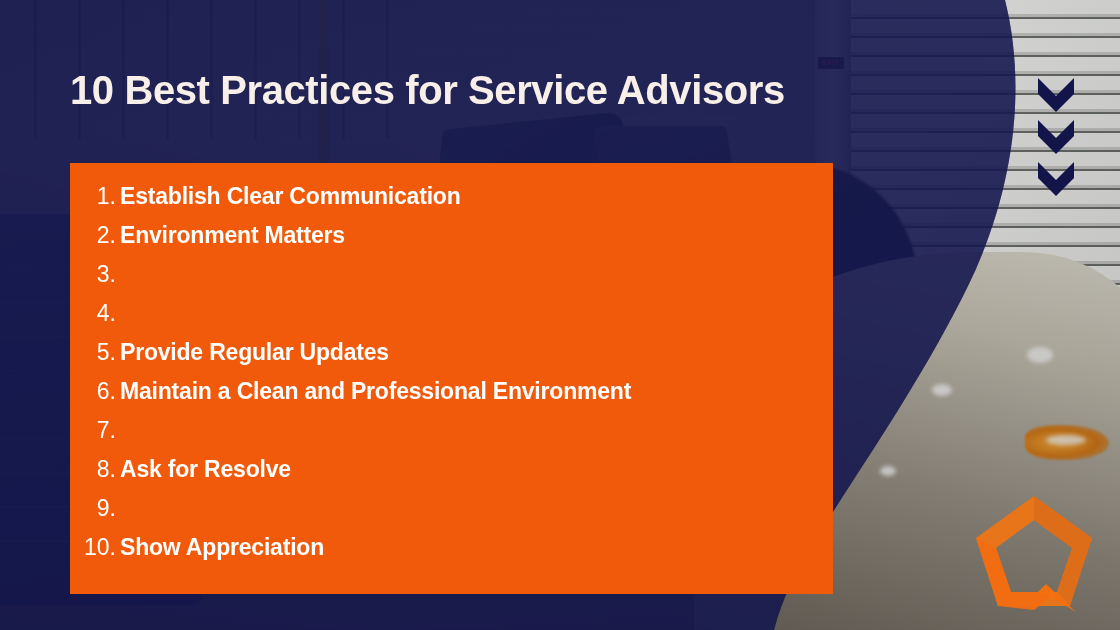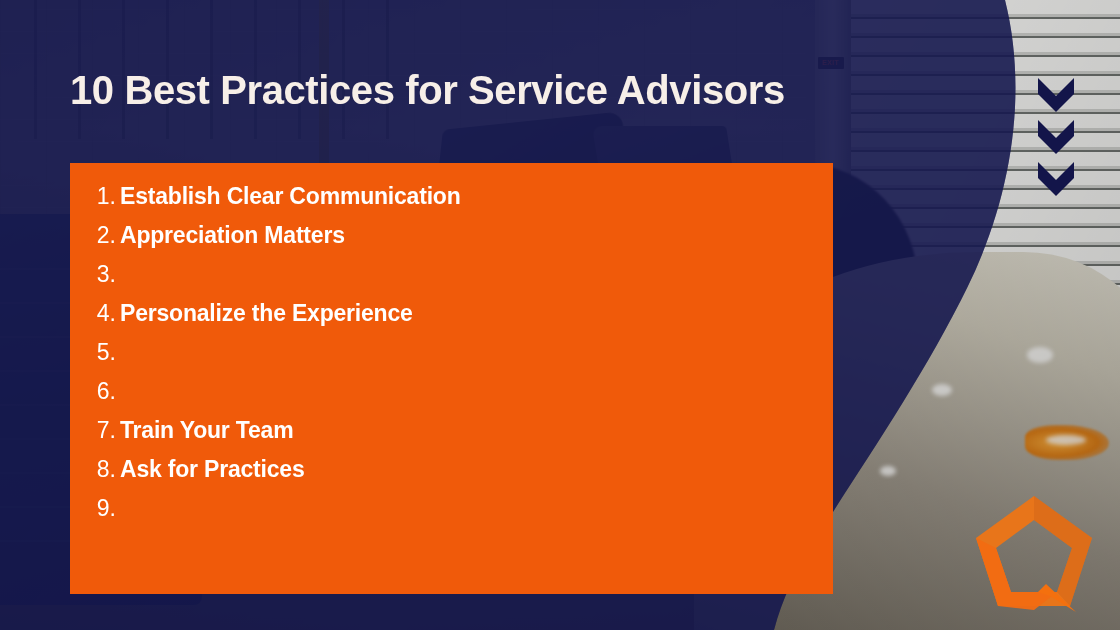--- a/index.html
+++ b/index.html
@@ -305,45 +305,49 @@
   <h1 class="title">10 Best Practices for Service Advisors</h1>
 
   <div class="list-panel">
     <ol class="list">
       <li class="list-item">
         <span class="item-number">1.</span>
         <span class="item-text">Establish Clear Communication</span>
       </li>
       <li class="list-item">
         <span class="item-number">2.</span>
-        <span class="item-text">Appreciation Matters</span>
+        <span class="item-text">Environment Matters</span>
       </li>
       <li class="list-item">
         <span class="item-number">3.</span>
       </li>
       <li class="list-item">
         <span class="item-number">4.</span>
-        <span class="item-text">Personalize the Experience</span>
       </li>
       <li class="list-item">
         <span class="item-number">5.</span>
+        <span class="item-text">Provide Regular Updates</span>
       </li>
       <li class="list-item">
         <span class="item-number">6.</span>
+        <span class="item-text">Maintain a Clean and Professional Environment</span>
       </li>
       <li class="list-item">
         <span class="item-number">7.</span>
-        <span class="item-text">Train Your Team</span>
       </li>
       <li class="list-item">
         <span class="item-number">8.</span>
-        <span class="item-text">Ask for Practices</span>
+        <span class="item-text">Ask for Resolve</span>
       </li>
       <li class="list-item">
         <span class="item-number">9.</span>
+      </li>
+      <li class="list-item">
+        <span class="item-number">10.</span>
+        <span class="item-text">Show Appreciation</span>
       </li>
     </ol>
   </div>
 
   <div class="chevrons">
     <svg width="40" height="118" viewBox="0 0 40 118" aria-hidden="true">
       <g fill="#13154A">
         <path d="M2,0 L20,18 L38,0 L38,16 L20,34 L2,16 Z"></path>
         <path d="M2,42 L20,60 L38,42 L38,58 L20,76 L2,58 Z"></path>
         <path d="M2,84 L20,102 L38,84 L38,100 L20,118 L2,100 Z"></path>

